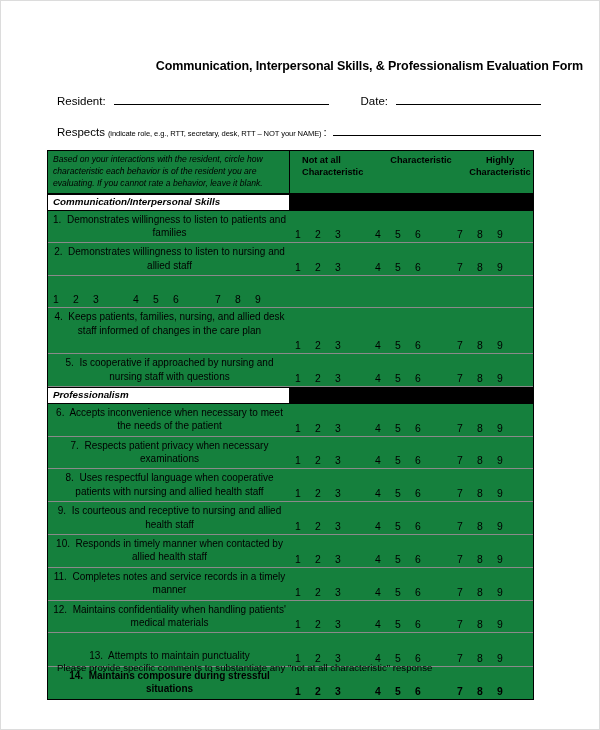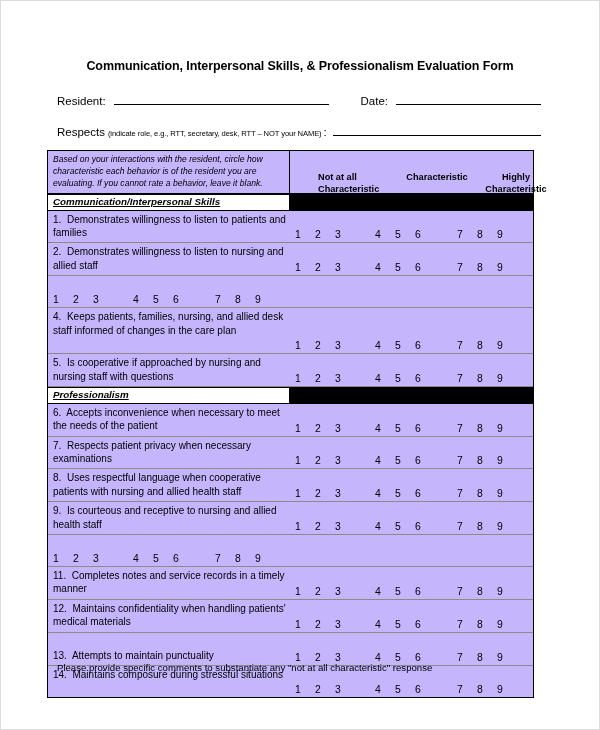--- a/index.html
+++ b/index.html
@@ -18,23 +18,23 @@
     background: #ffffff;
     border: 1px solid #dcdcdc;
     box-sizing: border-box;
     overflow: hidden;
   }
 
   
   .form-title {
     position: absolute;
     left: 0;
-    right: 0;
+    right: 16px;
     top: 58px;
-    text-align: center;
+    text-align: right;
     font-size: 12.5px;
     font-weight: bold;
     letter-spacing: -0.1px;
   }
 
   
   .ident-row {
     position: absolute;
     left: 56px;
     right: 58px;
@@ -71,21 +71,21 @@
   .date-label { white-space: nowrap; font-size: 11.5px; }
 
   
   .eval-table {
     position: absolute;
     left: 46px;
     top: 149px;
     width: 487px;
     border: 1.6px solid #000;
     box-sizing: border-box;
-    background: #c4b5fd;
+    background: #15803d;
   }
 
   
   .thead {
     display: flex;
     border-bottom: 1.2px solid #000;
   }
   .thead .instr {
     width: 242px;
     box-sizing: border-box;
@@ -99,38 +99,36 @@
     flex: 1 1 auto;
     position: relative;
     padding: 3px 0 4px 0;
     font-size: 9.2px;
     font-weight: bold;
     line-height: 1.28;
   }
   .head-group {
     position: absolute;
     text-align: center;
-    top: 21px;
-    margin-left: 16px;
+    top: 4px;
   }
   .head-group.g1 { left: 4px;   width: 86px; text-align: left; padding-left: 8px; }
   .head-group.g2 { left: 88px;  width: 86px; }
   .head-group.g3 { left: 166px; width: 88px; }
   .head-group .l1 { display: block; }
   .head-group .l2 { display: block; }
   .head-group.g1 .l1 { text-align: left; }
   .head-group.g1 .l2 { text-align: left; }
 
   
   .section-row {
     display: flex;
     border-bottom: 1.2px solid #000;
     border-top: 1.2px solid #000;
     background: #000;
-    text-decoration: underline;
   }
   .section-row .sec-label {
     width: 242px;
     box-sizing: border-box;
     background: #ffffff;
     border-right: 1.2px solid #000;
     padding: 1px 4px 2px 5px;
     font-size: 9.8px;
     font-weight: bold;
     font-style: italic;
@@ -140,27 +138,28 @@
     background: #000;
     min-height: 15px;
   }
 
   
   .item-row {
     display: flex;
     align-items: stretch;
     border-bottom: 1.1px solid #8a8a8a;
   }
-  .item-row:last-child { border-bottom: none; }
+  .item-row:last-child { border-bottom: none; font-weight: bold; }
   .item-row .item-text {
     width: 242px;
     box-sizing: border-box;
     padding: 2px 4px 3px 5px;
     font-size: 10px;
     line-height: 1.34;
+    text-align: center;
   }
   .item-row .item-num {
     display: inline-block;
   }
   .item-row .scale {
     flex: 1 1 auto;
     position: relative;
   }
   .scale .nums {
     position: absolute;
@@ -390,20 +389,21 @@
               <span class="num n4">4</span>
               <span class="num n5">5</span>
               <span class="num n6">6</span>
               <span class="num n7">7</span>
               <span class="num n8">8</span>
               <span class="num n9">9</span>
             </div>
           </div>
         </div>
         <div class="item-row lines-2">
+          <div class="item-text"><span class="item-num">10.</span>&nbsp; <span>Responds in timely manner when contacted by allied health staff</span></div>
           <div class="scale">
             <div class="nums">
               <span class="num n1">1</span>
               <span class="num n2">2</span>
               <span class="num n3">3</span>
               <span class="num n4">4</span>
               <span class="num n5">5</span>
               <span class="num n6">6</span>
               <span class="num n7">7</span>
               <span class="num n8">8</span>

